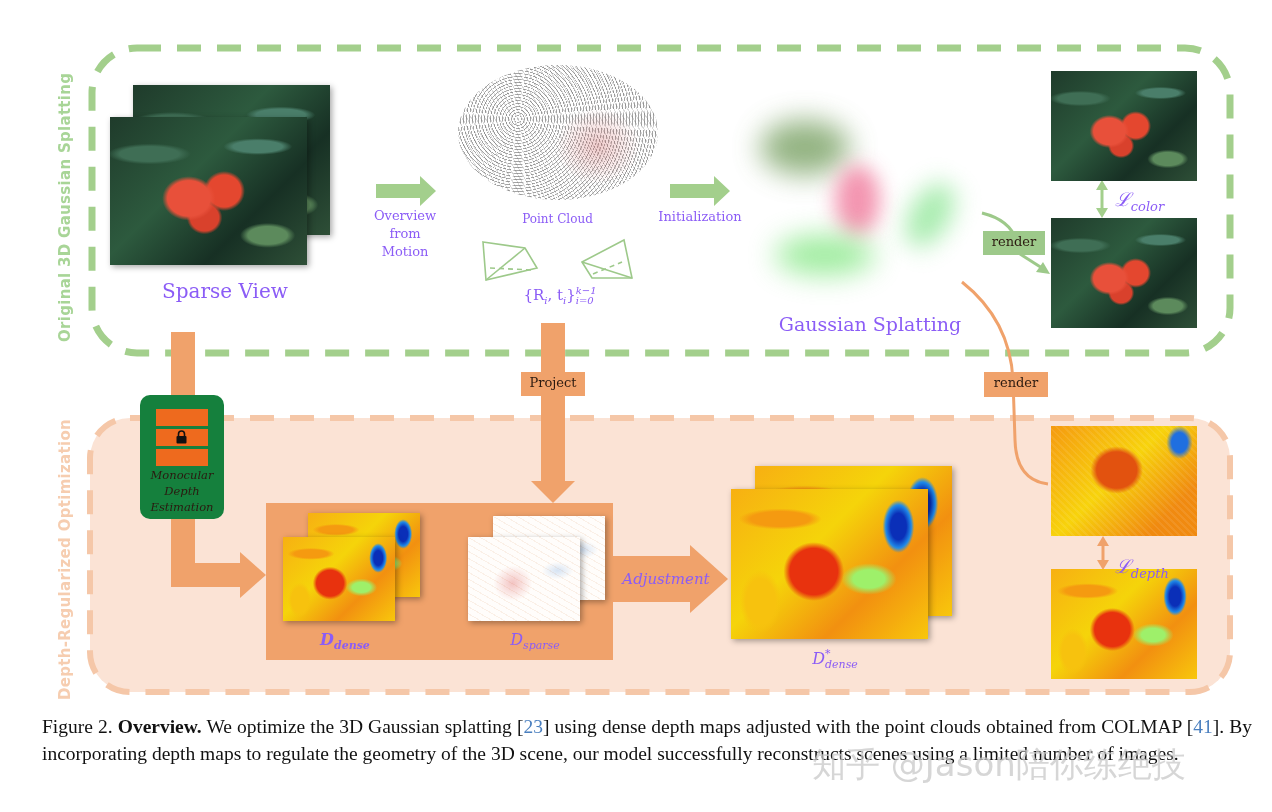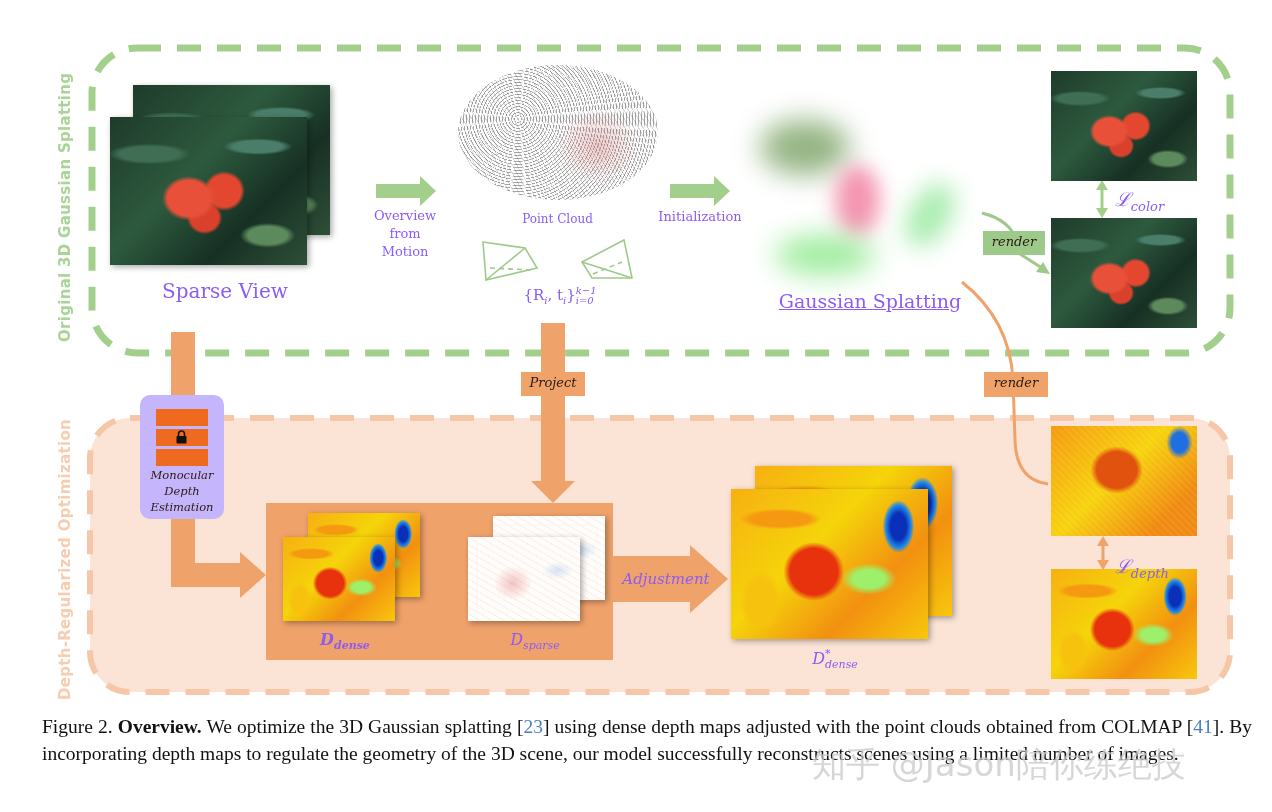--- a/index.html
+++ b/index.html
@@ -34,21 +34,21 @@
       radial-gradient(ellipse 12% 20% at 88% 15%, #1f6fe0 0 45%, transparent 75%),
       repeating-linear-gradient(45deg, rgba(255,255,255,0.08) 0 2px, transparent 2px 5px),
       linear-gradient(135deg, #f59a10, #f7d30c 45%, #f08a10 80%);
   }
   .sparse { position: absolute; background: #fffdfb; box-shadow: 2px 2px 6px rgba(0,0,0,0.35);
     background-image:
       radial-gradient(ellipse 25% 30% at 40% 55%, rgba(220,90,90,0.35), transparent 70%),
       radial-gradient(ellipse 20% 15% at 80% 40%, rgba(90,150,220,0.25), transparent 70%),
       repeating-linear-gradient(30deg, rgba(230,180,140,0.18) 0 1px, transparent 1px 6px);
   }
-  .tag { position: absolute; font-family: "DejaVu Serif", serif; font-style: italic; font-size: 13px; color: #2b1a10; text-align: center; line-height: 22px; }
+  .tag { position: absolute; font-family: "DejaVu Serif", serif; font-size: 13px; color: #2b1a10; text-align: center; line-height: 22px; }
 </style>
 </head>
 <body>
 
 <svg class="abs" style="left:0;top:0" width="1272" height="812">
 
   <rect x="92" y="48" width="1138" height="305" rx="45" ry="45" fill="none" stroke="#a3cf8c" stroke-width="7" stroke-dasharray="24 16"></rect>
 
   <rect x="90" y="418" width="1140" height="274" rx="40" ry="40" fill="#fbe3d5" stroke="#f5c7a8" stroke-width="6" stroke-dasharray="24 16"></rect>
 
@@ -118,31 +118,31 @@
 <div class="lbl abs" style="left:500px;top:286px;width:120px;font-size:15px;">
   <span>{R</span><sub class="ital" style="font-size:10px">i</sub><span>, t</span><sub class="ital" style="font-size:10px">i</sub><span>}</span><span style="display:inline-block;vertical-align:middle;line-height:10px;font-size:10px;text-align:left"><span class="ital" style="display:block">k−1</span><span class="ital" style="display:block">i=0</span></span>
 </div>
 
 <div class="lbl abs" style="left:650px;top:209px;width:100px;font-size:13px;">Initialization</div>
 
 <div class="abs" style="left:760px;top:120px;width:90px;height:55px;border-radius:50%;background:#6f9a58;filter:blur(14px);opacity:0.75;"></div>
 <div class="abs" style="left:835px;top:165px;width:45px;height:70px;border-radius:50%;background:#f28aa8;filter:blur(10px);opacity:0.9;"></div>
 <div class="abs" style="left:910px;top:180px;width:40px;height:70px;border-radius:50%;background:#6fe07a;filter:blur(12px);opacity:0.6;transform:rotate(30deg);"></div>
 <div class="abs" style="left:775px;top:235px;width:100px;height:40px;border-radius:50%;background:#5ee05e;filter:blur(14px);opacity:0.6;"></div>
-<div class="lbl abs" style="left:770px;top:290px;width:200px;font-size:19px;text-decoration:underline;">Gaussian Splatting</div>
+<div class="lbl abs" style="left:770px;top:313px;width:200px;font-size:19px;">Gaussian Splatting</div>
 
 <div class="tag" style="left:983px;top:231px;width:62px;height:24px;background:#9dc98a;">render</div>
 
 <div class="photo" style="left:1051px;top:71px;width:146px;height:110px;box-shadow:none;"></div>
 <div class="photo" style="left:1051px;top:218px;width:146px;height:110px;box-shadow:none;"></div>
 <div class="lbl abs ital" style="left:1115px;top:186px;font-size:19px;text-align:left;">
   <span>ℒ</span><sub style="font-size:13px">color</sub>
 </div>
 
-<div class="abs" style="left:140px;top:395px;width:84px;height:124px;background:#c4b5fd;border-radius:10px;">
+<div class="abs" style="left:140px;top:395px;width:84px;height:124px;background:#15803d;border-radius:10px;">
   <div class="abs" style="left:16px;top:14px;width:52px;height:17px;background:#ee6a1e;"></div>
   <div class="abs" style="left:16px;top:34px;width:52px;height:17px;background:#ee6a1e;"></div>
   <div class="abs" style="left:16px;top:54px;width:52px;height:17px;background:#ee6a1e;"></div>
   <svg class="abs" style="left:35px;top:35px" width="13" height="14">
     <path d="M3.5,6 V4 a3,3 0 0 1 6,0 V6" stroke="#111" stroke-width="1.6" fill="none"></path>
     <rect x="1.5" y="6" width="10" height="7.5" rx="1" fill="#111"></rect>
   </svg>
   <div class="lbl ital abs" style="left:0;top:72px;width:84px;font-size:11.5px;line-height:16px;color:#2b1a10;">
     <div>Monocular</div>
     <div>Depth</div>

